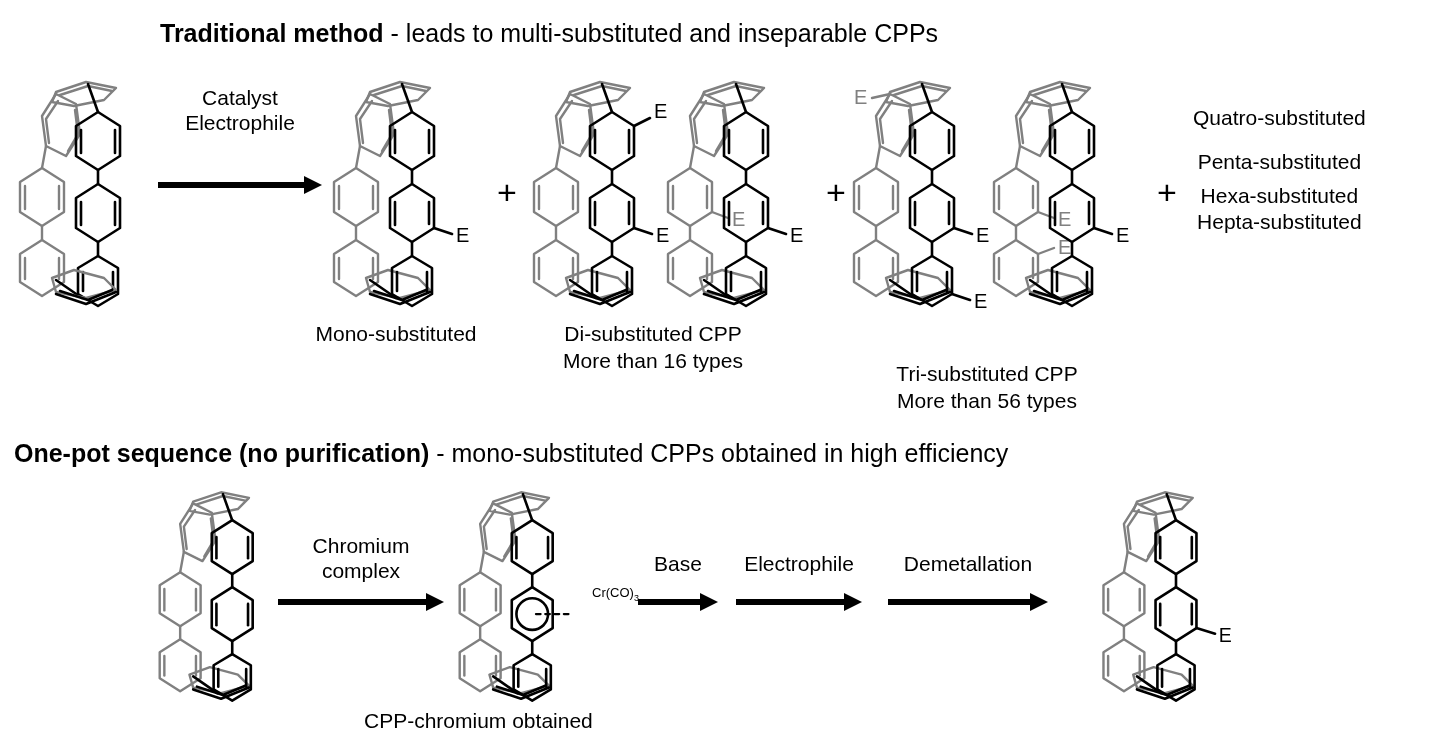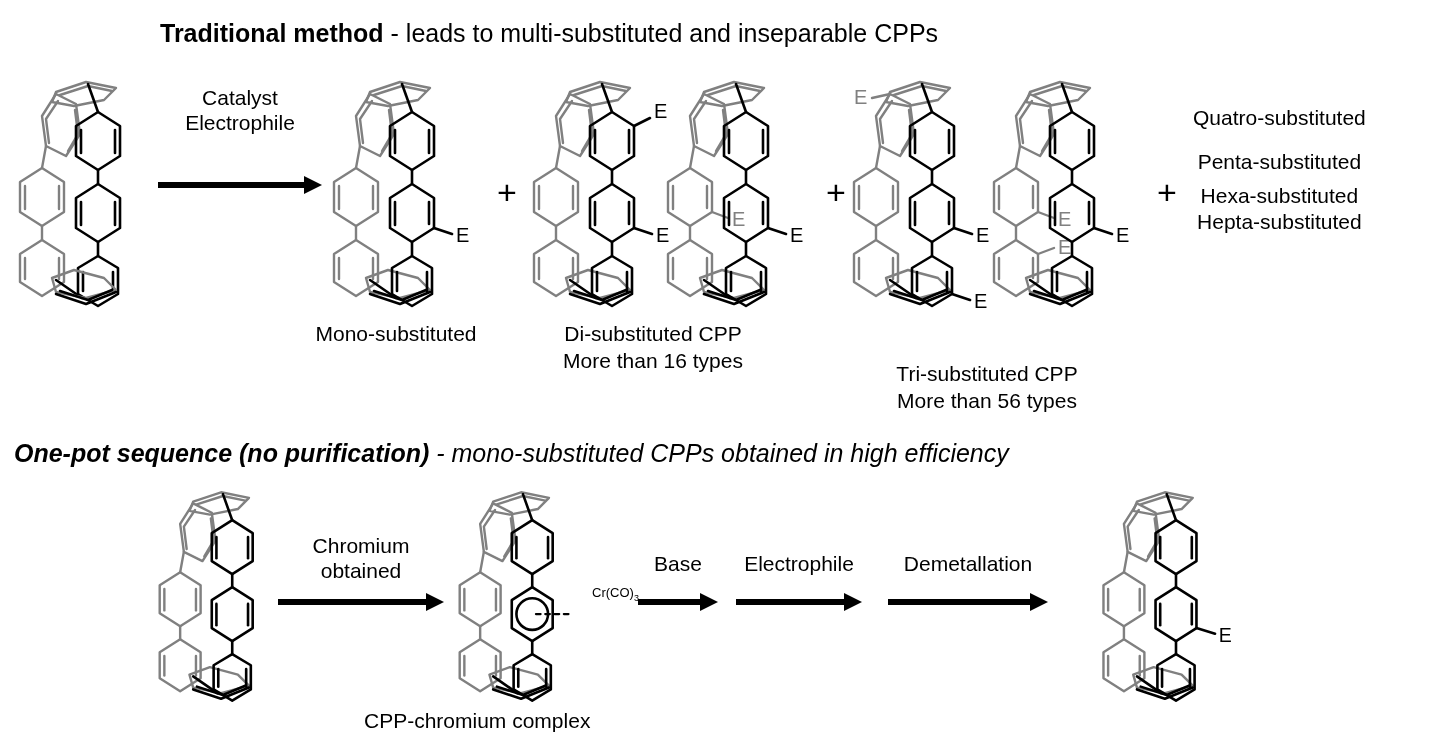--- a/index.html
+++ b/index.html
@@ -348,21 +348,21 @@
   </div>
   <div class="abs lbl2" style="left:528px;top:320px;width:250px;">
     <div>Di-substituted CPP</div>
     <div>More than 16 types</div>
   </div>
   <div class="abs lbl2" style="left:862px;top:320px;width:250px;margin-top:40px;">
     <div>Tri-substituted CPP</div>
     <div>More than 56 types</div>
   </div>
 
-  <div class="abs heading" style="left:14px;top:440px;font-style:italic;">
+  <div class="abs heading" style="left:14px;top:440px;">
     <b>One-pot sequence (no purification)</b><span> - mono-substituted CPPs obtained in high efficiency</span>
   </div>
 
   <div class="abs" style="left:152px;top:483px;">
     <svg width="140" height="212" viewBox="0 0 150 228">
       <g fill="none" stroke-linejoin="round" stroke-linecap="round">
         <g stroke="#808080" stroke-width="2.6">
           <path d="M44 20 L74 10 L104 16 L92 28 L62 34 L40 30 Z"></path>
           <path d="M48 23 L76 14 L100 19"></path>
           <path d="M44 22 L30 44 L34 74 L54 84 L68 62 L64 32 Z"></path>
@@ -395,21 +395,21 @@
           <path d="M44 222 L74 232 L104 220"></path>
           <path d="M48 219 L76 228 L100 218"></path>
         </g>
       </g>
     </svg>
   </div>
 
   <div class="arrowwrap" style="left:278px;top:534px;width:166px;height:82px;">
     <div class="arrowlabel" style="top:0;">
       <div>Chromium</div>
-      <div>obtained</div>
+      <div>complex</div>
     </div>
     <svg width="166" height="24" style="position:absolute;left:0;top:56px;">
       <line x1="0" y1="12" x2="150" y2="12" stroke="#000" stroke-width="6"></line>
       <polygon points="148,3 166,12 148,21" fill="#000"></polygon>
     </svg>
   </div>
 
   <div class="abs" style="left:452px;top:483px;">
     <svg width="140" height="212" viewBox="0 0 150 228">
       <g fill="none" stroke-linejoin="round" stroke-linecap="round">
@@ -520,15 +520,15 @@
           <path d="M44 208 L70 226"></path>
           <path d="M44 222 L74 232 L104 220"></path>
           <path d="M48 219 L76 228 L100 218"></path>
           <path d="M108 156 L128 162"></path>
         </g>
         <text x="132" y="171" fill="#000" font-size="21" font-family="Liberation Sans, sans-serif">E</text>
       </g>
     </svg>
   </div>
 
-  <div class="abs lbl" style="left:364px;top:708px;">CPP-chromium complex</div>
+  <div class="abs lbl" style="left:364px;top:708px;">CPP-chromium obtained</div>
 
 </div>
 
 </body></html>

